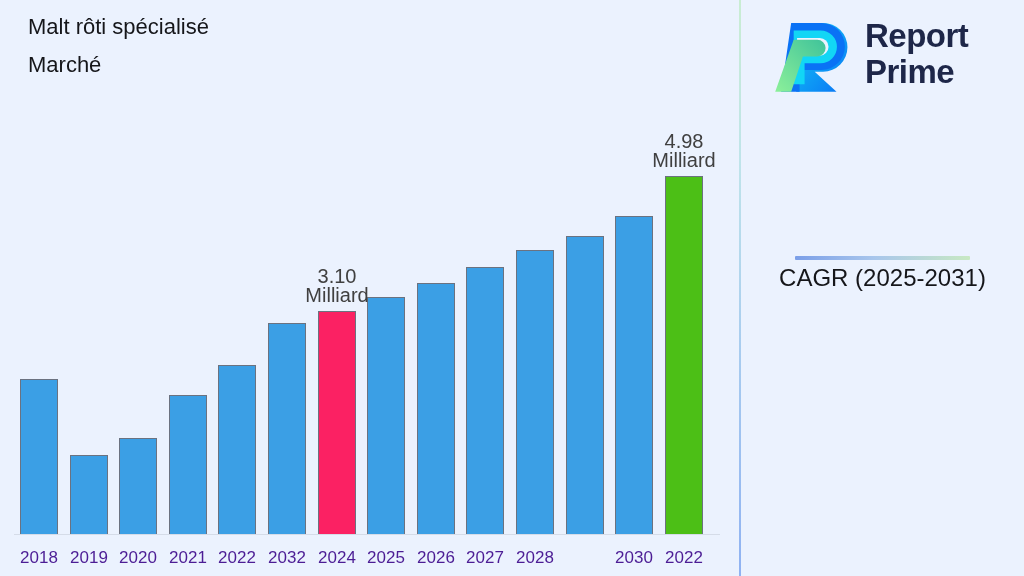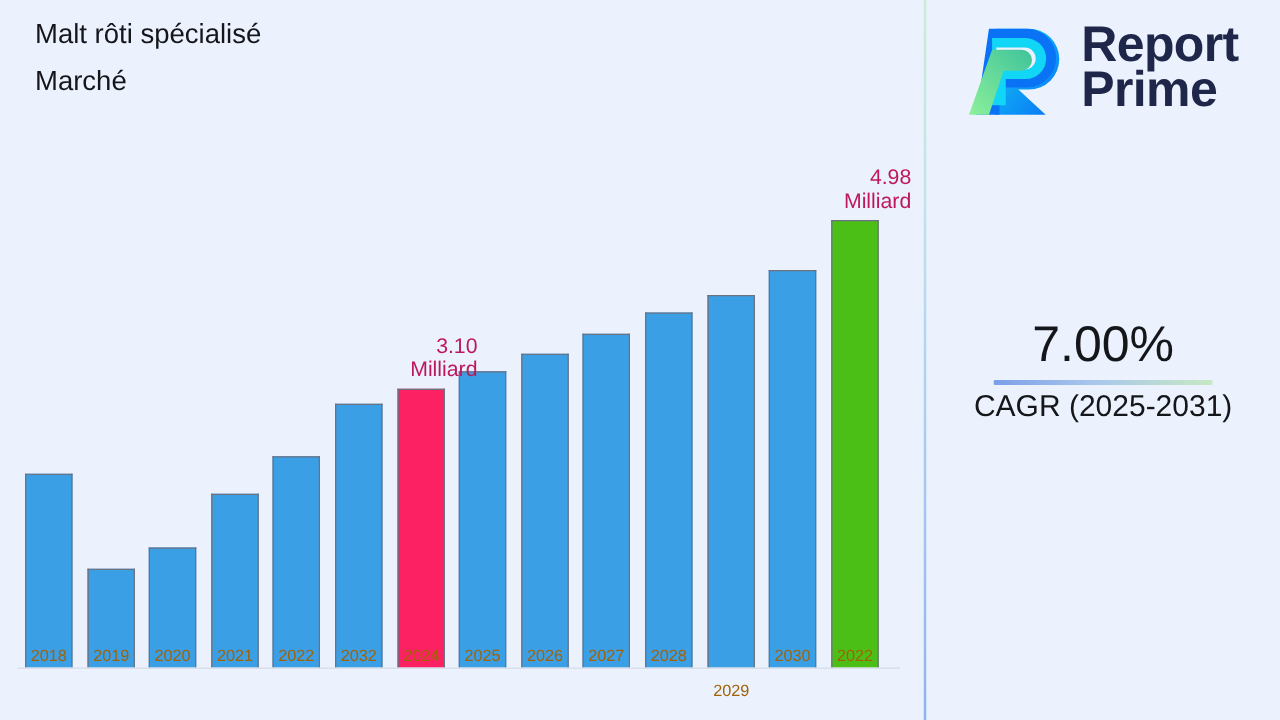--- a/index.html
+++ b/index.html
@@ -58,34 +58,34 @@
     box-sizing: border-box;
     border: 1px solid #6b7280;
     border-bottom: none;
   }
   .bar.blue   { background: #3b9fe5; }
   .bar.pink   { background: #fb2163; }
   .bar.green  { background: #4cbf16; }
 
   .bar-label {
     position: absolute;
-    text-align: right;
-    font-size: 17px;
+    text-align: center;
+    font-size: 20px;
     line-height: 19px;
-    color: #be185d;
+    color: #404040;
     white-space: pre-line;
     letter-spacing: 0px;
   }
   .tick-label {
     position: absolute;
-    top: 516px;
+    top: 549px;
     text-align: center;
-    font-size: 13px;
+    font-size: 17px;
     line-height: 18px;
-    color: #a16207;
+    color: #4c1d95;
   }
 
   
   #panel-divider {
     position: absolute;
     left: 739px; top: 0;
     width: 2px; height: 576px;
     background: linear-gradient(to bottom, #c9edd2 0%, #bfe4ea 28%, #a9cdef 60%, #8fb2f2 100%);
   }
 
@@ -101,21 +101,21 @@
     width: 245px; height: 92px;
     display: flex;
     align-items: center;
   }
   #logo-mark {
     width: 84px; height: 84px;
     flex: 0 0 auto;
   }
   #logo-text {
     margin-left: 10px;
-    font-size: 40px;
+    font-size: 33px;
     line-height: 36px;
     font-weight: bold;
     color: #1e2749;
     letter-spacing: -0.5px;
     white-space: pre-line;
   }
 
   #cagr-block {
     position: absolute;
     left: 0; top: 252px;
@@ -216,20 +216,19 @@
         <path d="M24 13 H60 A28 28 0 0 1 60 69 H34 V95 H12 Z" fill="#0a72f5"></path>
         <path d="M27 22 H59 A19.5 19.5 0 0 1 59 61 H40 V86 H27 Z" fill="#12d6f5"></path>
         <path d="M31 31 H58 A10.5 10.5 0 0 1 58 52 H31 Z" fill="#ebf2fe"></path>
         <path d="M5 95 L27 33 H55 A10 10 0 0 1 55 53 H38 L24 95 Z" fill="url(#gGreen)"></path>
       </svg>
       <div id="logo-text">Report
 Prime</div>
     </div>
 
     <div id="cagr-block">
-      <div id="cagr-value">7.00%</div>
       <div id="cagr-rule"></div>
       <div id="cagr-caption">CAGR (2025-2031)</div>
     </div>
 
   </div>
 
 </div>
 
 </body></html>

